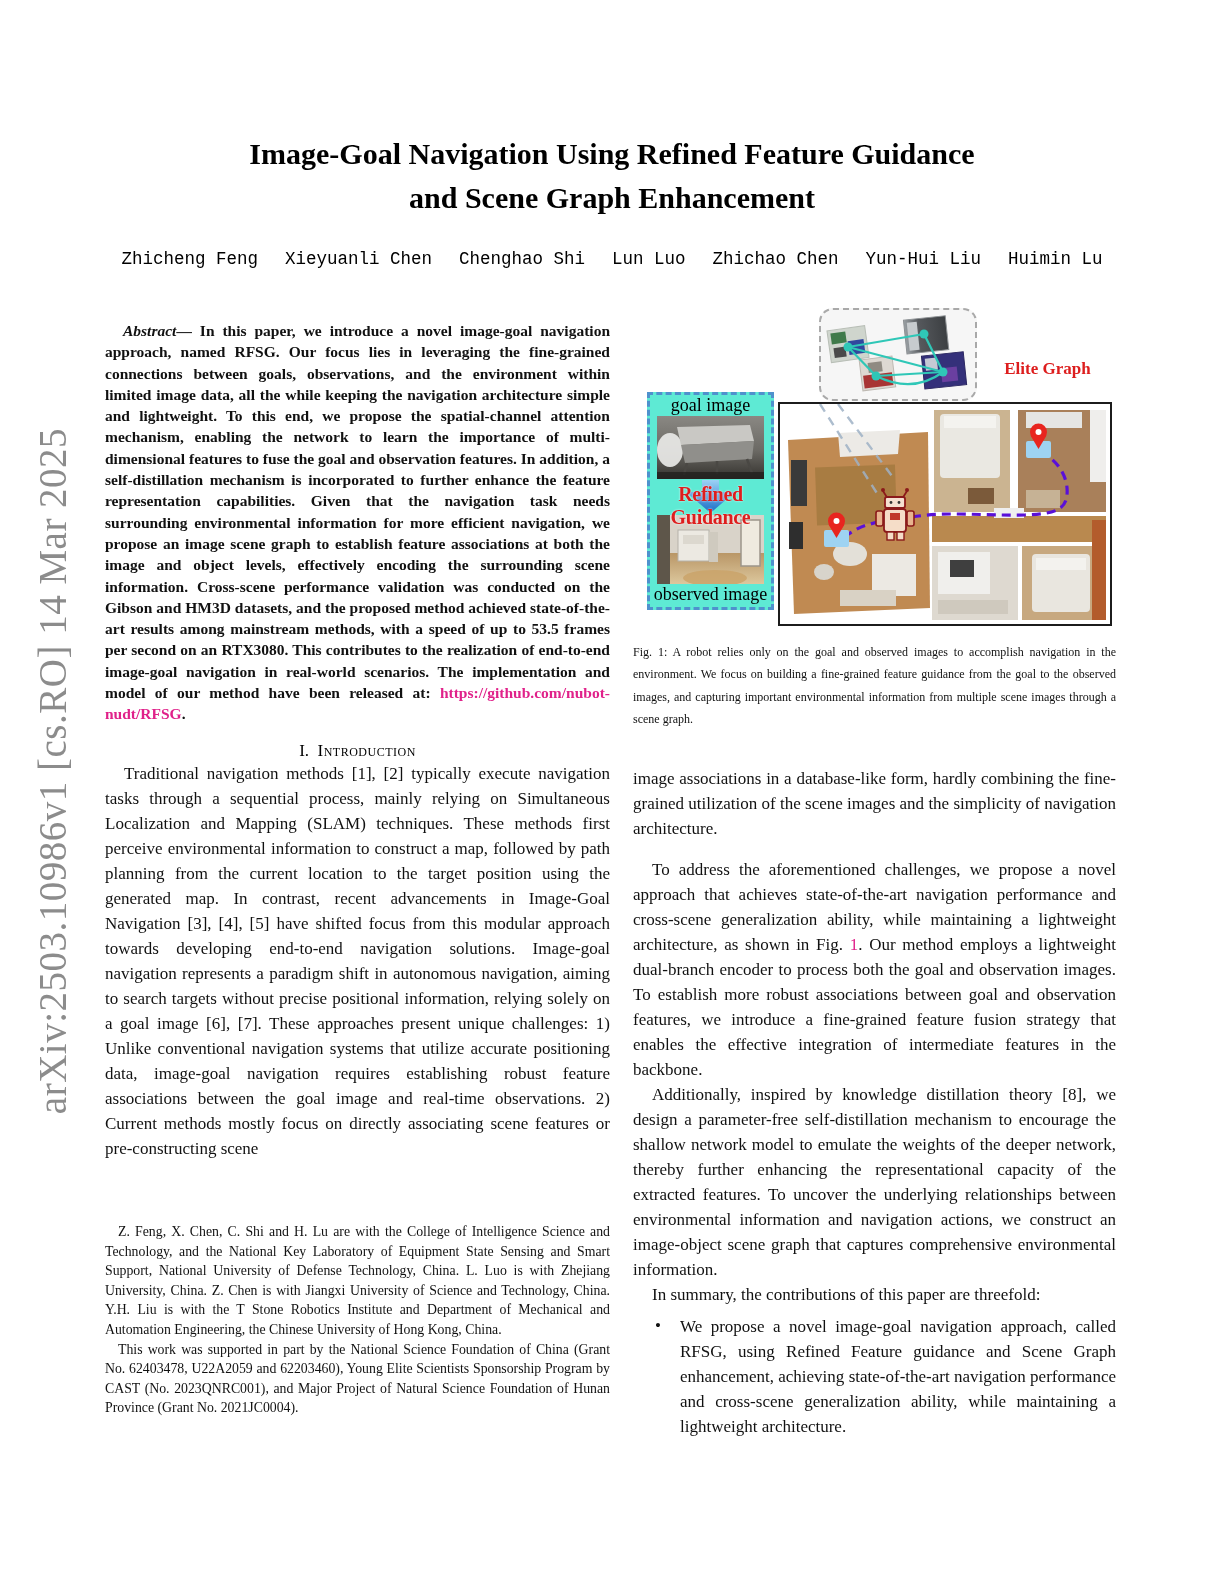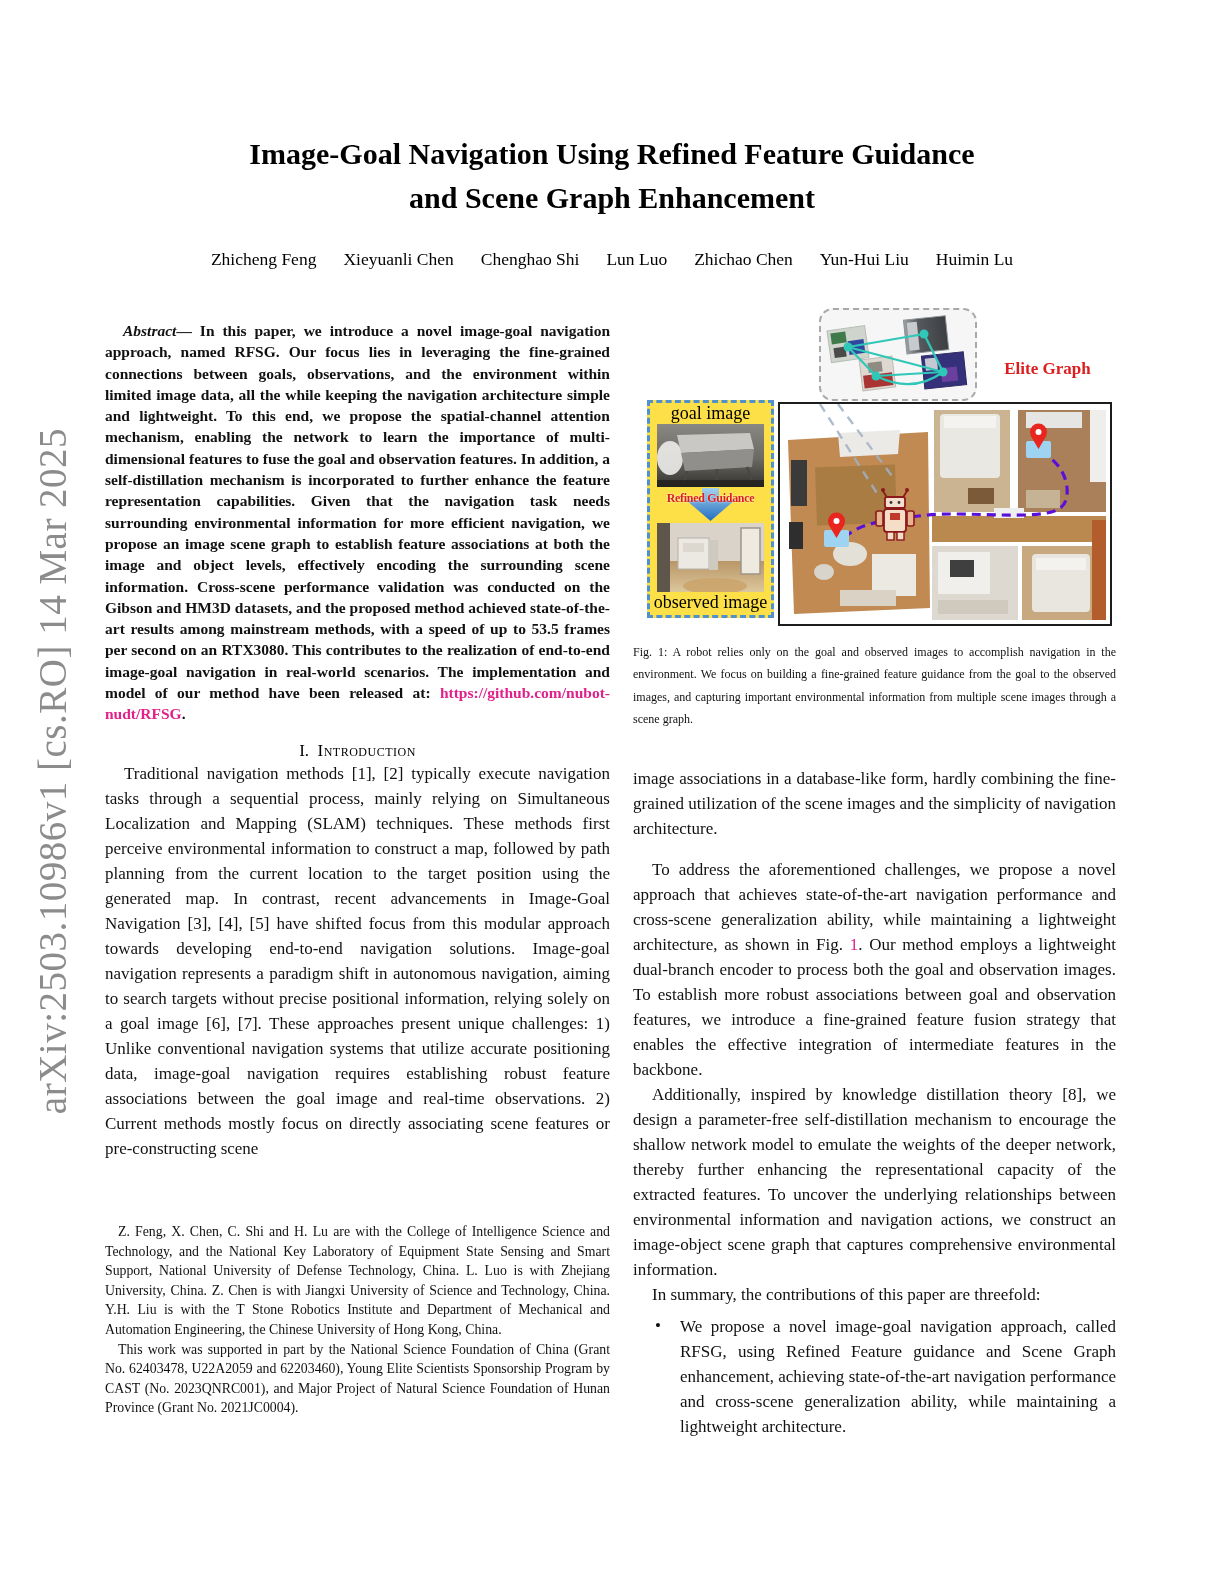--- a/index.html
+++ b/index.html
@@ -20,21 +20,21 @@
     white-space: nowrap;
     font-size: 39px; color: #8c8c8c; letter-spacing: 0.5px;
   }
 
   
   .title-block { position: absolute; top: 132px; left: 0; width: 1224px; text-align: center; }
   .title-block h1 { font-size: 30px; font-weight: bold; line-height: 44px; color: #000; }
   .authors-row {
     position: absolute; top: 249px; left: 0; width: 1224px;
     display: flex; justify-content: center; column-gap: 27px;
-    font-size: 17.5px; color: #000;
+    font-size: 17.5px; color: #000; font-family: Liberation Mono, monospace;
   }
 
   
   .col-left  { position: absolute; left: 105px; top: 320px; width: 505px; }
   .col-right { position: absolute; left: 633px; top: 308px; width: 483px; }
 
   .abstract {
     font-weight: bold; font-size: 15.5px; line-height: 21.3px;
     text-align: justify; text-indent: 18px;
   }
@@ -75,31 +75,31 @@
   .scene-graph-box {
     position: absolute; left: 186px; top: 0; width: 158px; height: 93px;
     border: 2px dashed #a9a9a9; border-radius: 14px; background: #f6f6f6;
   }
   .scene-graph-label {
     position: absolute; left: 346px; top: 51px; width: 137px;
     color: #dd1e1e; font-weight: bold; font-size: 17px; text-align: center;
   }
 
   .goal-box {
-    position: absolute; left: 14px; top: 92px; width: 127px; height: 218px;
-    border: 3px dashed #4f91cd; background: #fde047;
+    position: absolute; left: 14px; top: 84px; width: 127px; height: 218px;
+    border: 3px dashed #4f91cd; background: #5eead4;
     display: flex; flex-direction: column; align-items: center;
   }
   .goal-box .photo-label { font-size: 18px; line-height: 21px; color: #000; }
   .goal-photo, .obs-photo { display: block; }
   .guide-arrow-wrap { position: relative; width: 121px; height: 36px; }
   .guide-arrow-wrap svg { position: absolute; left: 0; top: 0; }
   .refined-label {
     position: absolute; left: 0; top: 4px; width: 121px; text-align: center;
-    color: #dd1e1e; font-weight: bold; font-size: 12px; letter-spacing: -0.3px;
+    color: #dd1e1e; font-weight: bold; font-size: 20px; letter-spacing: -0.3px;
     text-shadow: 0 0 2px #fff;
   }
 
   .map-box {
     position: absolute; left: 145px; top: 94px; width: 334px; height: 224px;
     border: 2px solid #1c1c1c; background: #fff; overflow: hidden;
   }
 
   .fig-caption {
     margin-top: 13px;

